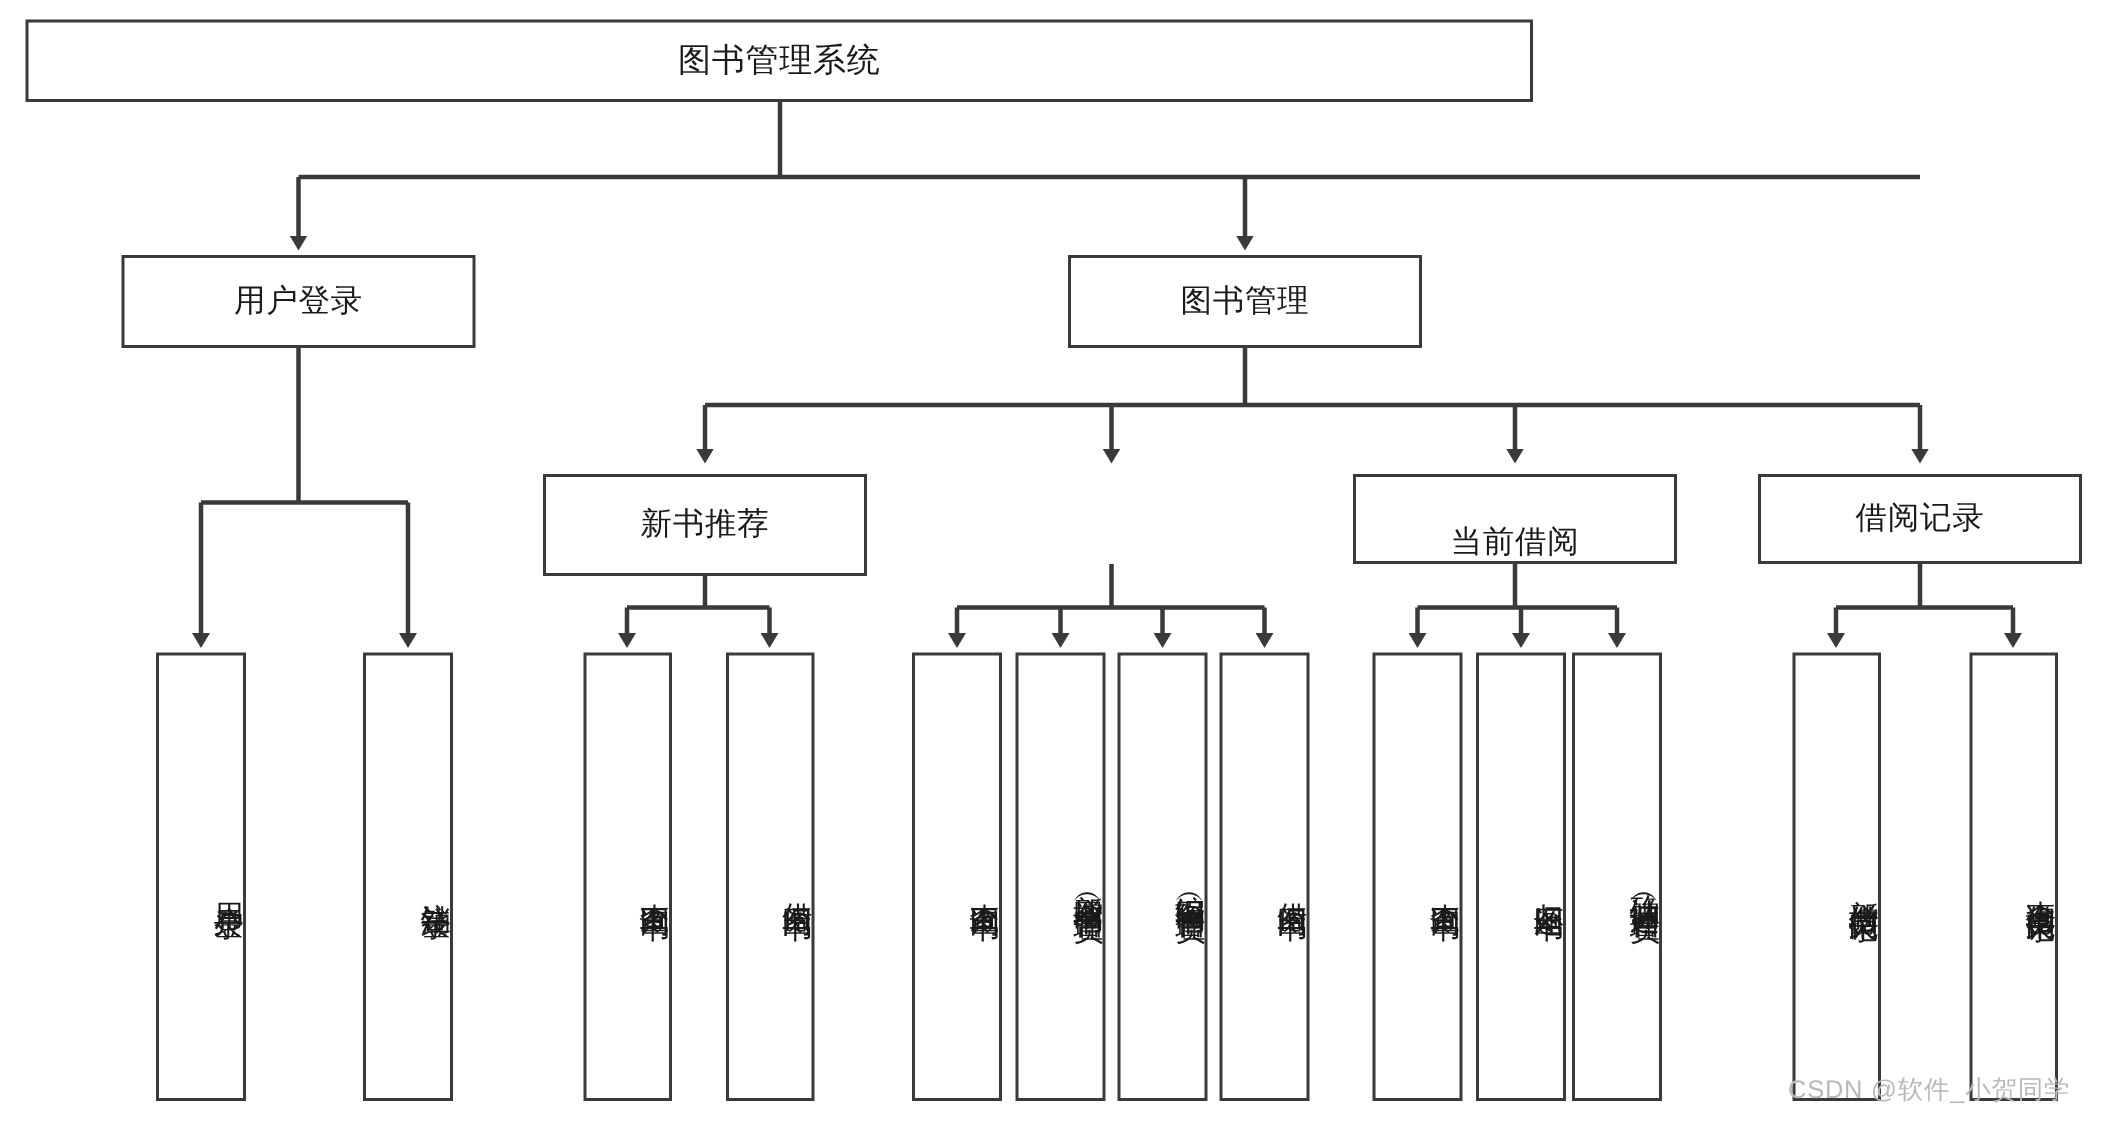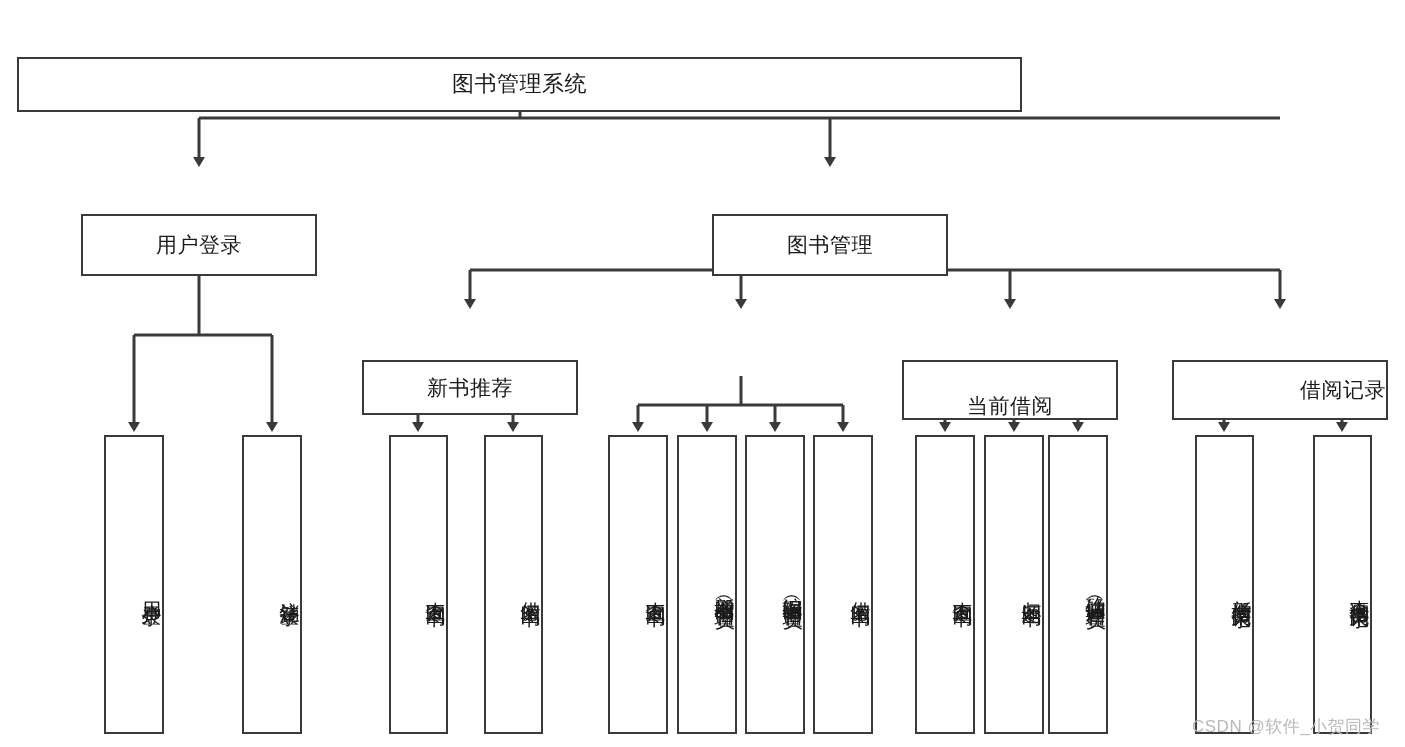--- a/index.html
+++ b/index.html
@@ -33,21 +33,20 @@
     border: 2px solid #3a3a3a;
     display: flex;
     align-items: center;
     justify-content: center;
     text-align: center;
   }
   .node.h {
     font-size: 21px;
     letter-spacing: 0.5px;
     line-height: 1.2;
-    margin-top: 44px;
   }
   .node.root {
     font-size: 22px;
   }
   .node.v {
     writing-mode: vertical-rl;
     text-orientation: upright;
     font-size: 20px;
     letter-spacing: 2px;
     padding-top: 10px;
@@ -128,27 +127,27 @@
     <span>图书管理系统</span>
   </div>
 
   <div class="node h" style="left:81px; top:170px; width:236px; height:62px;">
     <span>用户登录</span>
   </div>
   <div class="node h" style="left:712px; top:170px; width:236px; height:62px;justify-content:center;">
     <span>图书管理</span>
   </div>
 
-  <div class="node h" style="left:362px; top:316px; width:216px; height:55px;">
+  <div class="node h" style="left:362px; top:316px; width:216px; height:68px;">
     <span>新书推荐</span>
   </div>
   <div class="node h" style="left:902px; top:316px; width:216px; height:60px;align-items:flex-end;">
     <span>当前借阅</span>
   </div>
-  <div class="node h" style="left:1172px; top:316px; width:216px; height:60px;justify-content:flex-end;">
+  <div class="node h" style="left:1172px; top:316px; width:216px; height:60px;">
     <span>借阅记录</span>
   </div>
 
   <div class="node v" style="left:104px; top:435px; width:60px; height:299px;">
     <span class="vtext">用户登录</span>
   </div>
   <div class="node v" style="left:242px; top:435px; width:60px; height:299px;">
     <span class="vtext">注销登录</span>
   </div>
 

